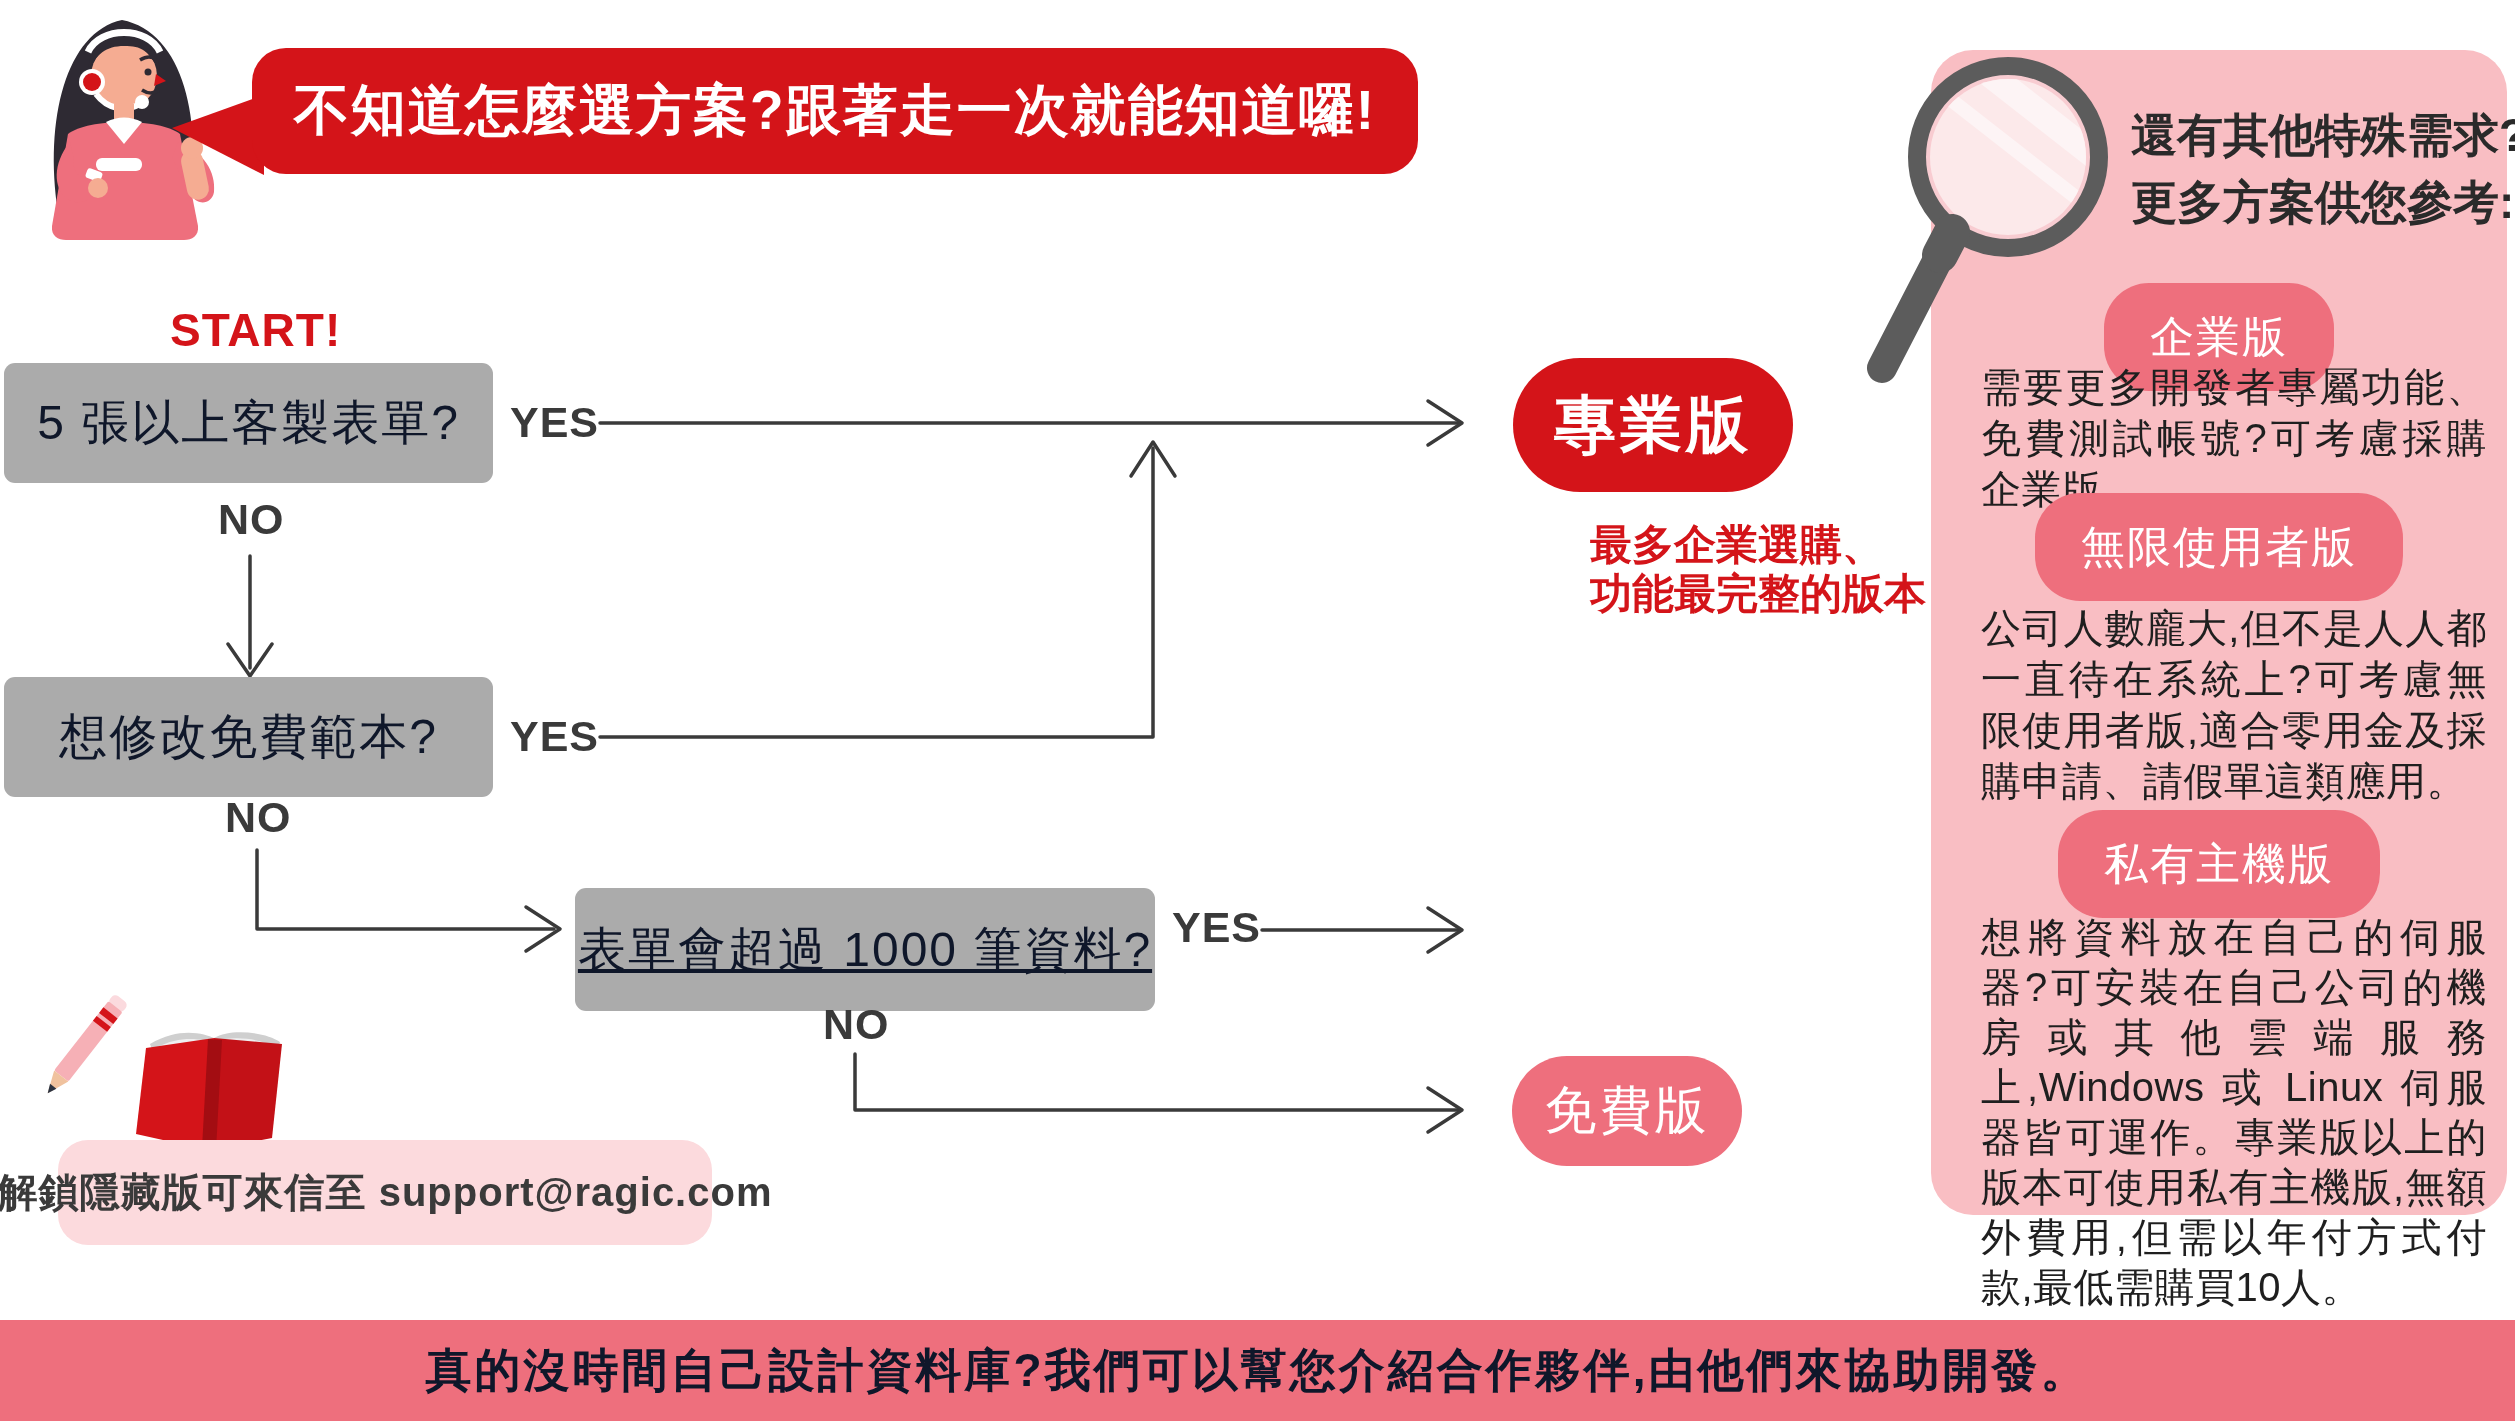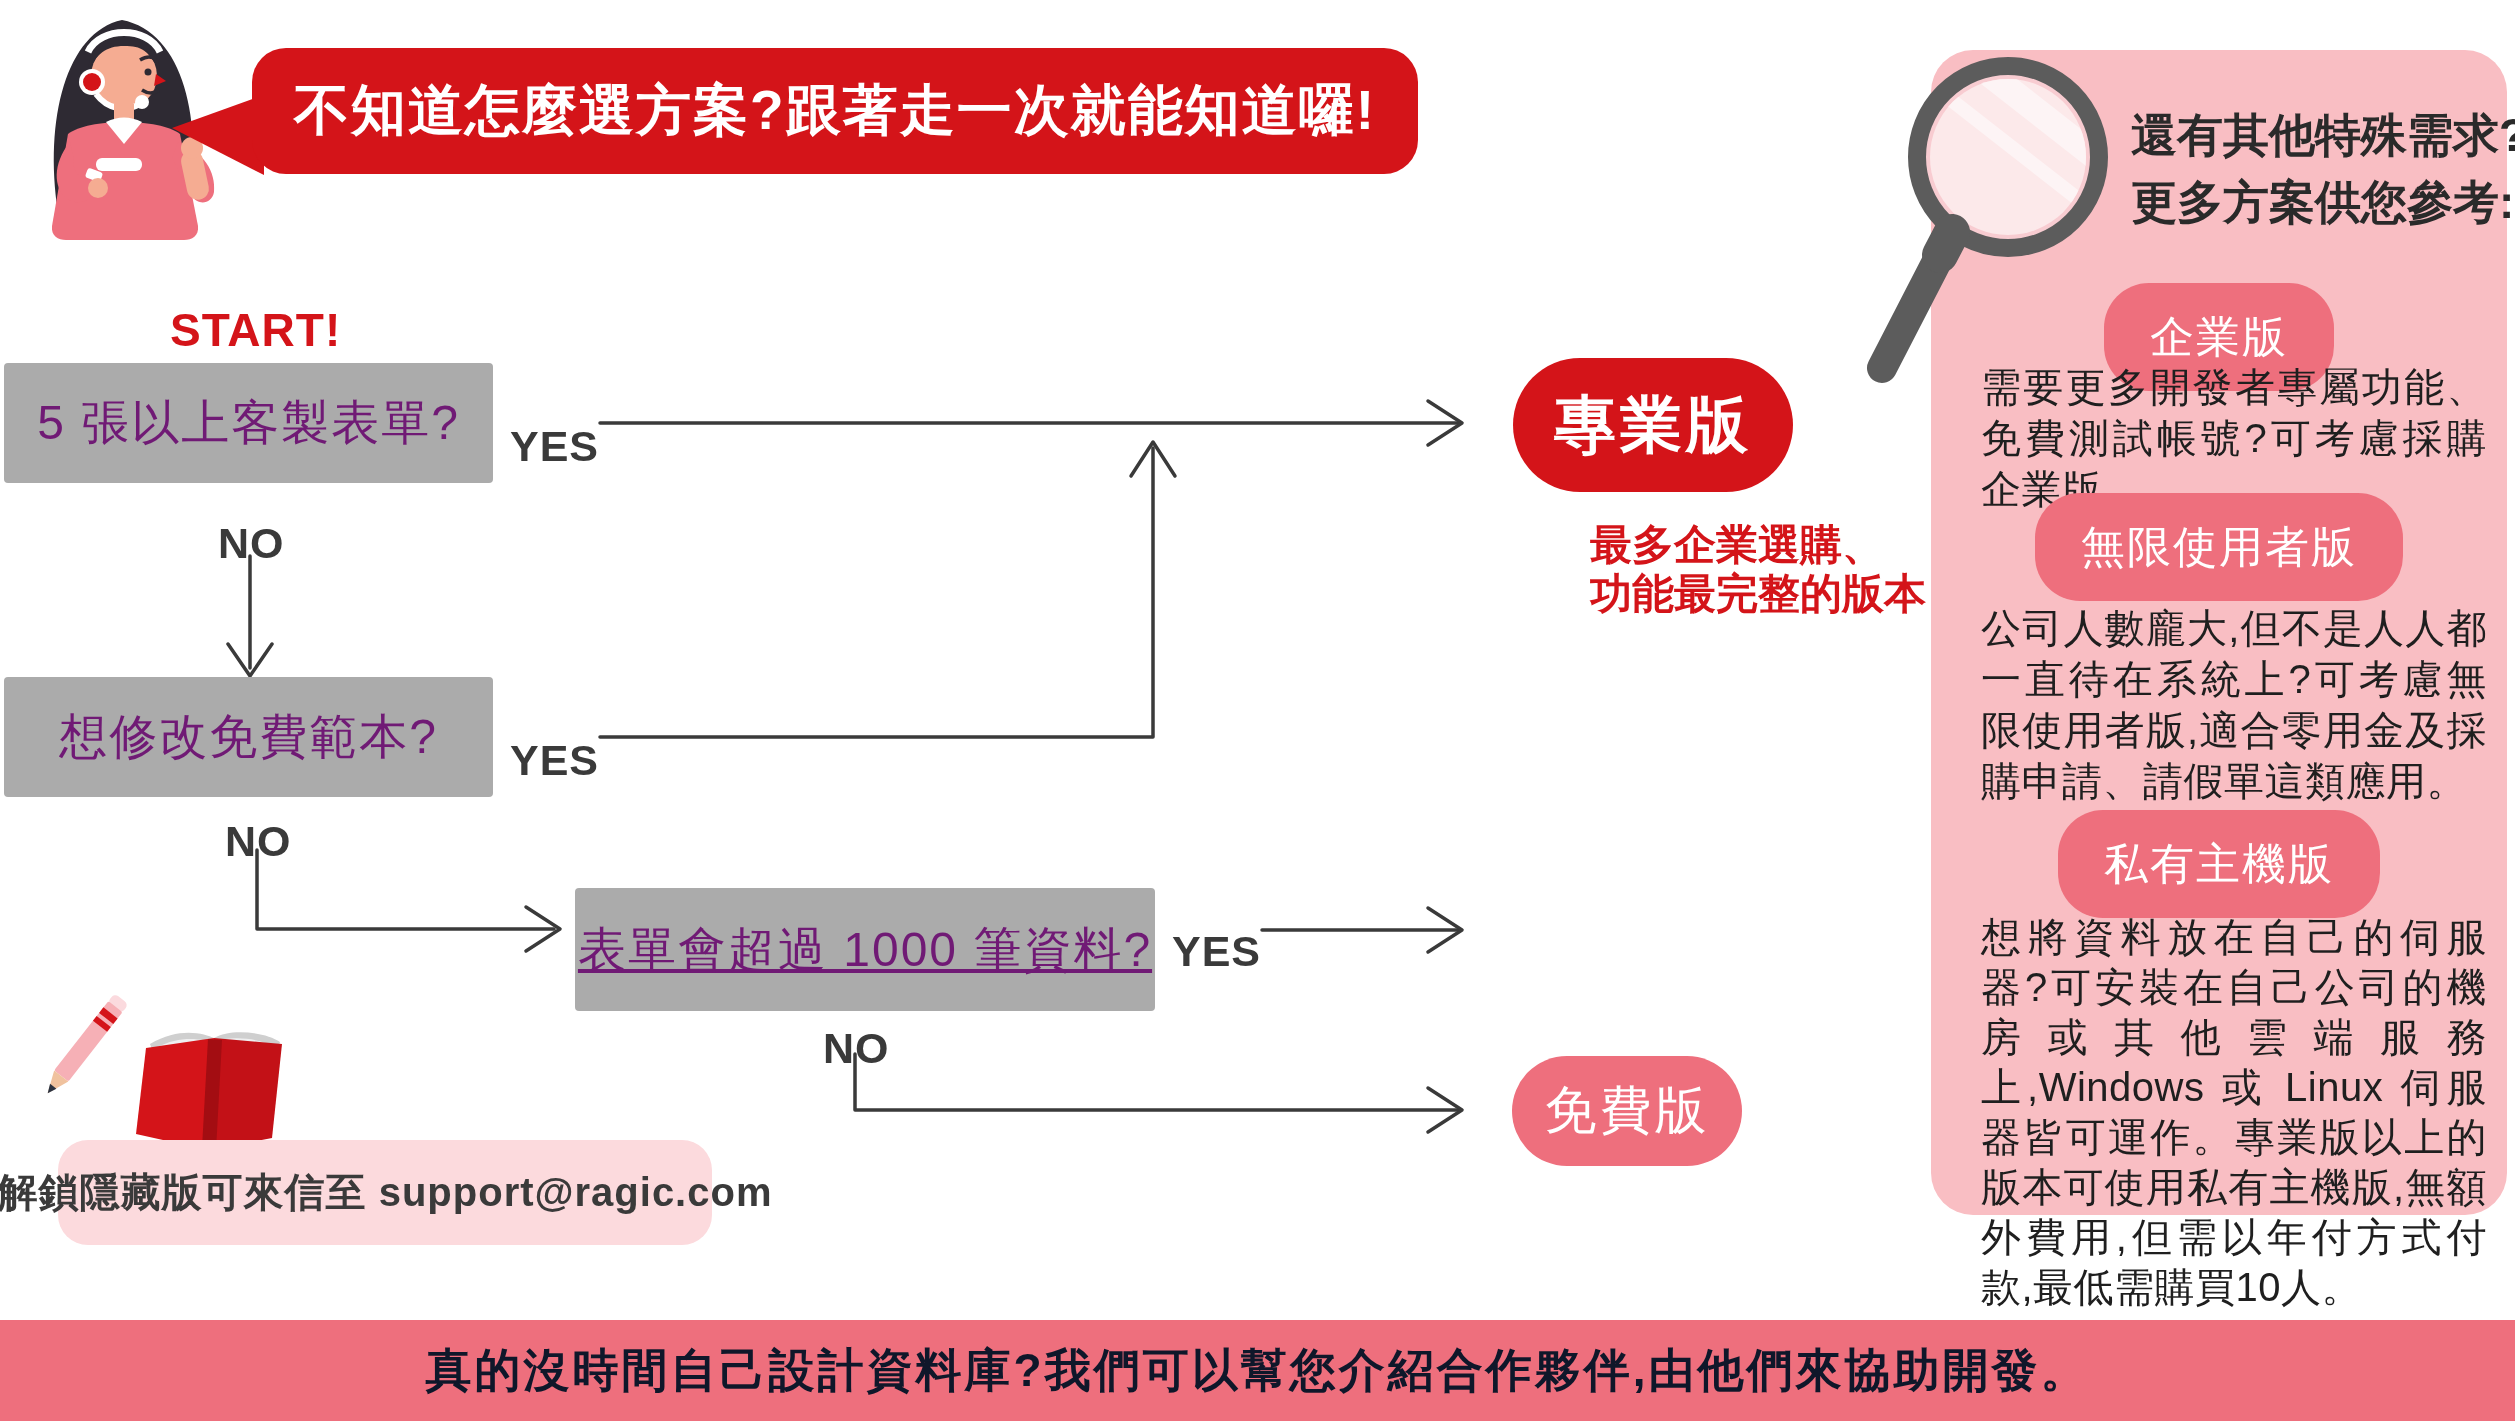--- a/index.html
+++ b/index.html
@@ -28,28 +28,28 @@
   .bubble-text{color:#fff;font-size:55px;font-weight:700;letter-spacing:2px;white-space:nowrap;}
   .bubble-tail{
     left:172px;top:95px;width:0;height:0;
     border-top:33px solid transparent;border-bottom:47px solid transparent;
     border-right:92px solid var(--brand-red);
   }
 
   
   .start-label{left:170px;top:303px;font-size:46px;font-weight:700;color:var(--brand-red);letter-spacing:1px;}
   .qbox{
-    background:var(--box-gray);border-radius:4px;color:#701a75;
+    background:var(--box-gray);border-radius:11px;color:#0f172a;
     display:flex;align-items:center;justify-content:center;
     font-size:48px;font-weight:500;letter-spacing:2px;white-space:nowrap;
   }
   .qbox.q1{left:4px;top:363px;width:489px;height:120px;}
   .qbox.q2{left:4px;top:677px;width:489px;height:120px;}
   .qbox.q3{left:575px;top:888px;width:580px;height:123px;text-decoration:underline;}
-  .lbl{font-size:43px;font-weight:800;color:var(--arrow);letter-spacing:1px;margin-top:24px;}
+  .lbl{font-size:43px;font-weight:800;color:var(--arrow);letter-spacing:1px;}
   .lbl.yes1{left:510px;top:398px;}
   .lbl.no1{left:218px;top:495px;width:64px;text-align:center;}
   .lbl.yes2{left:510px;top:712px;}
   .lbl.no2{left:225px;top:793px;width:64px;text-align:center;}
   .lbl.yes3{left:1172px;top:903px;}
   .lbl.no3{left:823px;top:1000px;width:64px;text-align:center;}
 
   .pill{display:flex;align-items:center;justify-content:center;color:#fff;white-space:nowrap;}
   .pill.pro{left:1513px;top:358px;width:280px;height:134px;border-radius:70px;background:var(--brand-red);font-size:62px;font-weight:600;letter-spacing:4px;}
   .pill.soft{background:var(--salmon);font-size:52px;font-weight:500;letter-spacing:3px;border-radius:60px;width:230px;height:110px;}

